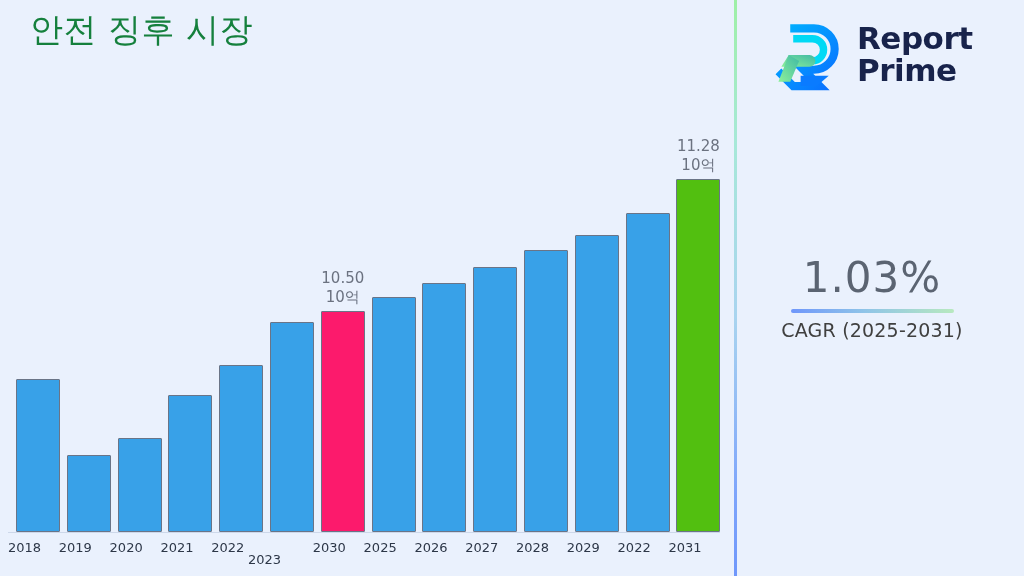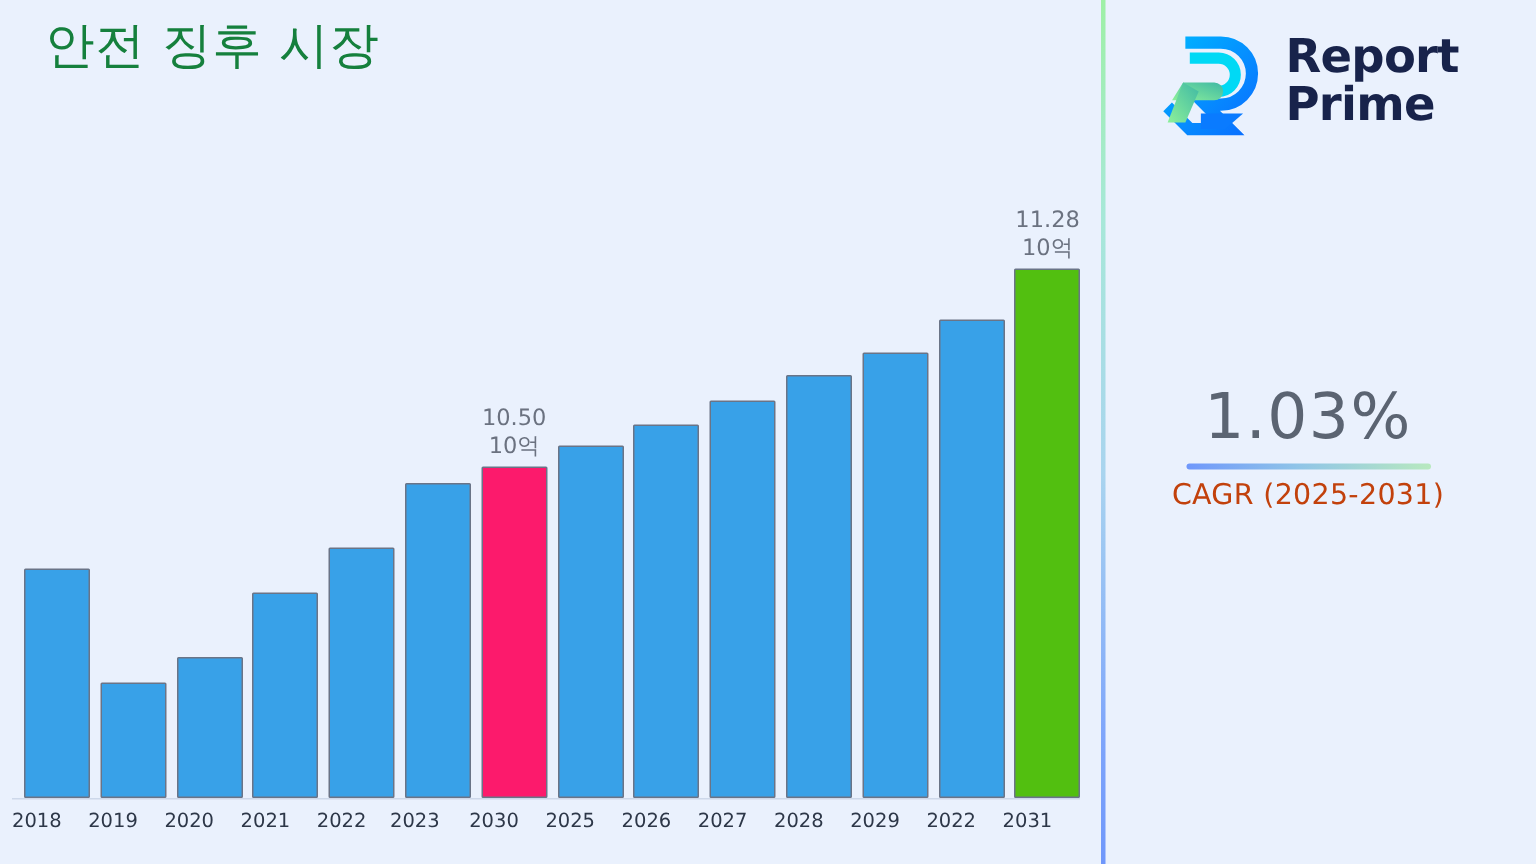--- a/index.html
+++ b/index.html
@@ -140,21 +140,21 @@
   .cagr-rule {
     width: 163px;
     height: 4px;
     margin: 8px auto 6px auto;
     background: linear-gradient(to right, #6f97fb 0%, #8fc4e8 45%, #b8e9bf 100%);
     border-radius: 2px;
   }
 
   .cagr-label {
     font-size: 19px;
-    color: #c2410c;
+    color: #404040;
     letter-spacing: 0.2px;
   }
 </style>
 </head>
 <body>
 
 <div id="root">
 
   <div class="chart-title">안전 징후 시장</div>
 
@@ -175,21 +175,21 @@
         <div class="bar blue" style="left: 574.8px; width: 44px; height: 297px;"></div>
         <div class="bar blue" style="left: 625.6px; width: 44px; height: 319px;"></div>
         <div class="bar green" style="left: 676.4px; width: 44px; height: 353px;"></div>
       </div>
     <div id="labels-layer">
         <div class="x-label" style="left: 8px; width: 60px;">2018</div>
         <div class="x-label" style="left: 58.8px; width: 60px;">2019</div>
         <div class="x-label" style="left: 109.6px; width: 60px;">2020</div>
         <div class="x-label" style="left: 160.4px; width: 60px;">2021</div>
         <div class="x-label" style="left: 211.2px; width: 60px;">2022</div>
-        <div class="x-label" style="left: 260px; width: 60px;">2023</div>
+        <div class="x-label" style="left: 248px; width: 60px; margin-top: 12px;">2023</div>
         <div class="x-label" style="left: 312.8px; width: 60px;">2030</div>
         <div class="x-label" style="left: 363.6px; width: 60px;">2025</div>
         <div class="x-label" style="left: 414.4px; width: 60px;">2026</div>
         <div class="x-label" style="left: 465.2px; width: 60px;">2027</div>
         <div class="x-label" style="left: 516px; width: 60px;">2028</div>
         <div class="x-label" style="left: 566.8px; width: 60px;">2029</div>
         <div class="x-label" style="left: 617.6px; width: 60px;">2022</div>
         <div class="x-label" style="left: 668.4px; width: 60px;">2031</div>
       </div>
     <div id="values-layer">

